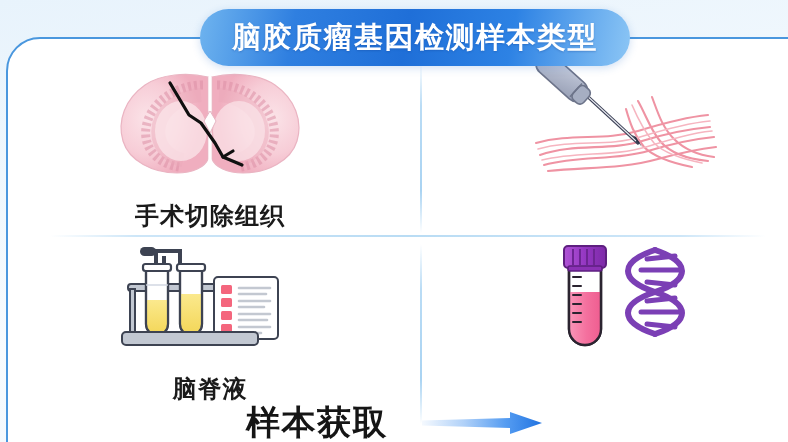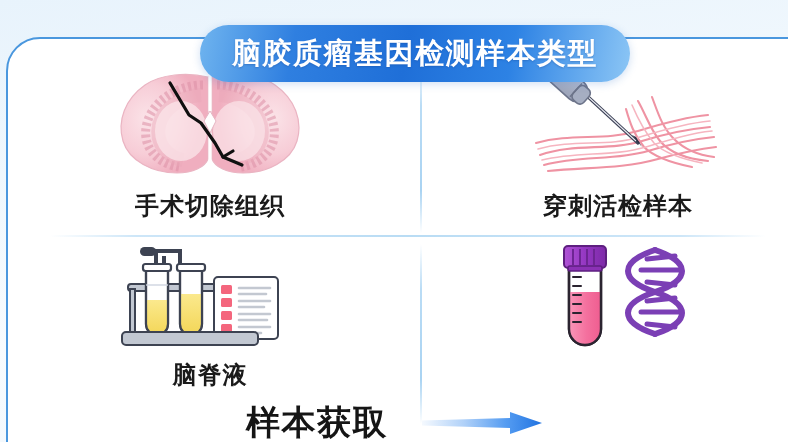--- a/index.html
+++ b/index.html
@@ -27,21 +27,21 @@
     content:"";
     position:absolute;
     left:-2px; top:-2px; right:-2px; bottom:-2px;
     border-radius:34px;
     pointer-events:none;
   }
 
   
   #banner {
     position:absolute;
-    left:200px; top:25px;
+    left:200px; top:9px;
     width:430px; height:57px;
     border-radius:29px;
     background:linear-gradient(100deg,#6fb4ef 0%,#2f7fe0 22%,#1f6fd8 48%,#2d82e4 72%,#8cc6f5 100%);
     display:flex; align-items:center; justify-content:center;
     box-shadow:0 2px 8px rgba(40,110,200,.22);
     z-index:6;
   }
   #banner-text {
     color:#ffffff;
     font-size:29px;
@@ -83,23 +83,23 @@
   #cell-bl { left:12px;  top:205px; }
   #cell-br { left:420px; top:205px; }
 
   .art { height:105px; display:flex; align-items:center; justify-content:center; }
   .cell-label {
     font-size:24px;
     font-weight:bold;
     color:#1a1a1a;
     letter-spacing:1px;
     white-space:nowrap;
-    margin-top:14px;
-  }
-  #cell-bl .cell-label, #cell-br .cell-label { margin-top:10px; }
+    margin-top:24px;
+  }
+  #cell-bl .cell-label, #cell-br .cell-label { margin-top:24px; }
 
   
   #flow {
     position:absolute;
     left:0; top:404px;
     width:788px; height:38px;
     display:flex; align-items:center; justify-content:center;
     gap:34px;
     z-index:4;
   }
@@ -207,21 +207,20 @@
 
         <path d="M114 64 L124 76 L118 66 Z" fill="#2a2f42"></path>
 
         <g transform="rotate(42 50 16)">
           <rect x="8" y="2" width="62" height="22" rx="11" fill="url(#hg)" stroke="#6d748a" stroke-width="1.6"></rect>
           <rect x="58" y="4" width="14" height="18" rx="5" fill="#a6aec2" stroke="#6d748a" stroke-width="1.6"></rect>
           <line x1="58" y1="4" x2="58" y2="22" stroke="#6d748a" stroke-width="1.4"></line>
         </g>
       </svg>
     </div>
-    <div class="cell-label">穿刺活检样本</div>
   </div>
 
   <div class="cell" id="cell-bl">
     <div class="art">
       <svg width="185" height="105" viewBox="0 0 185 105">
         <defs>
           <linearGradient id="fl" x1="0" y1="0" x2="0" y2="1">
             <stop offset="0%" stop-color="#fbe98d"></stop>
             <stop offset="100%" stop-color="#f3d657"></stop>
           </linearGradient>

